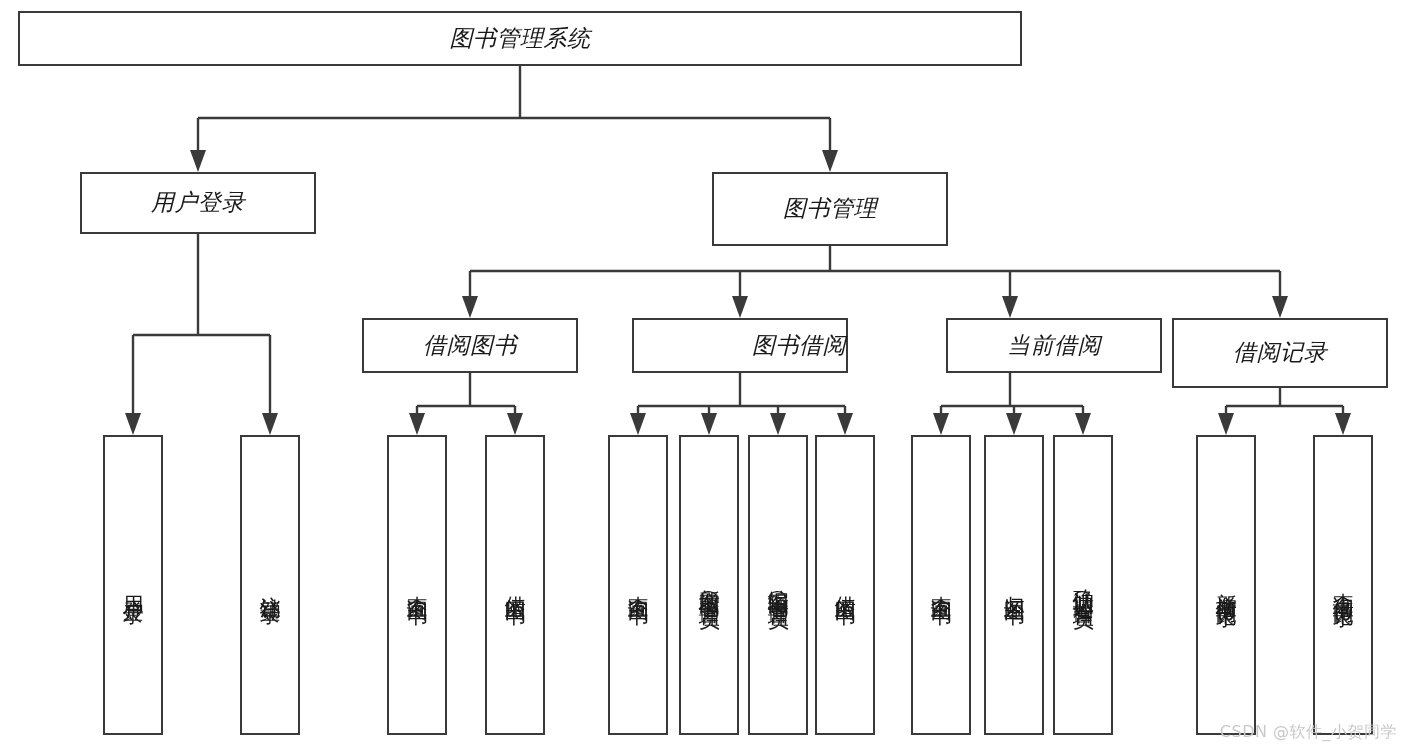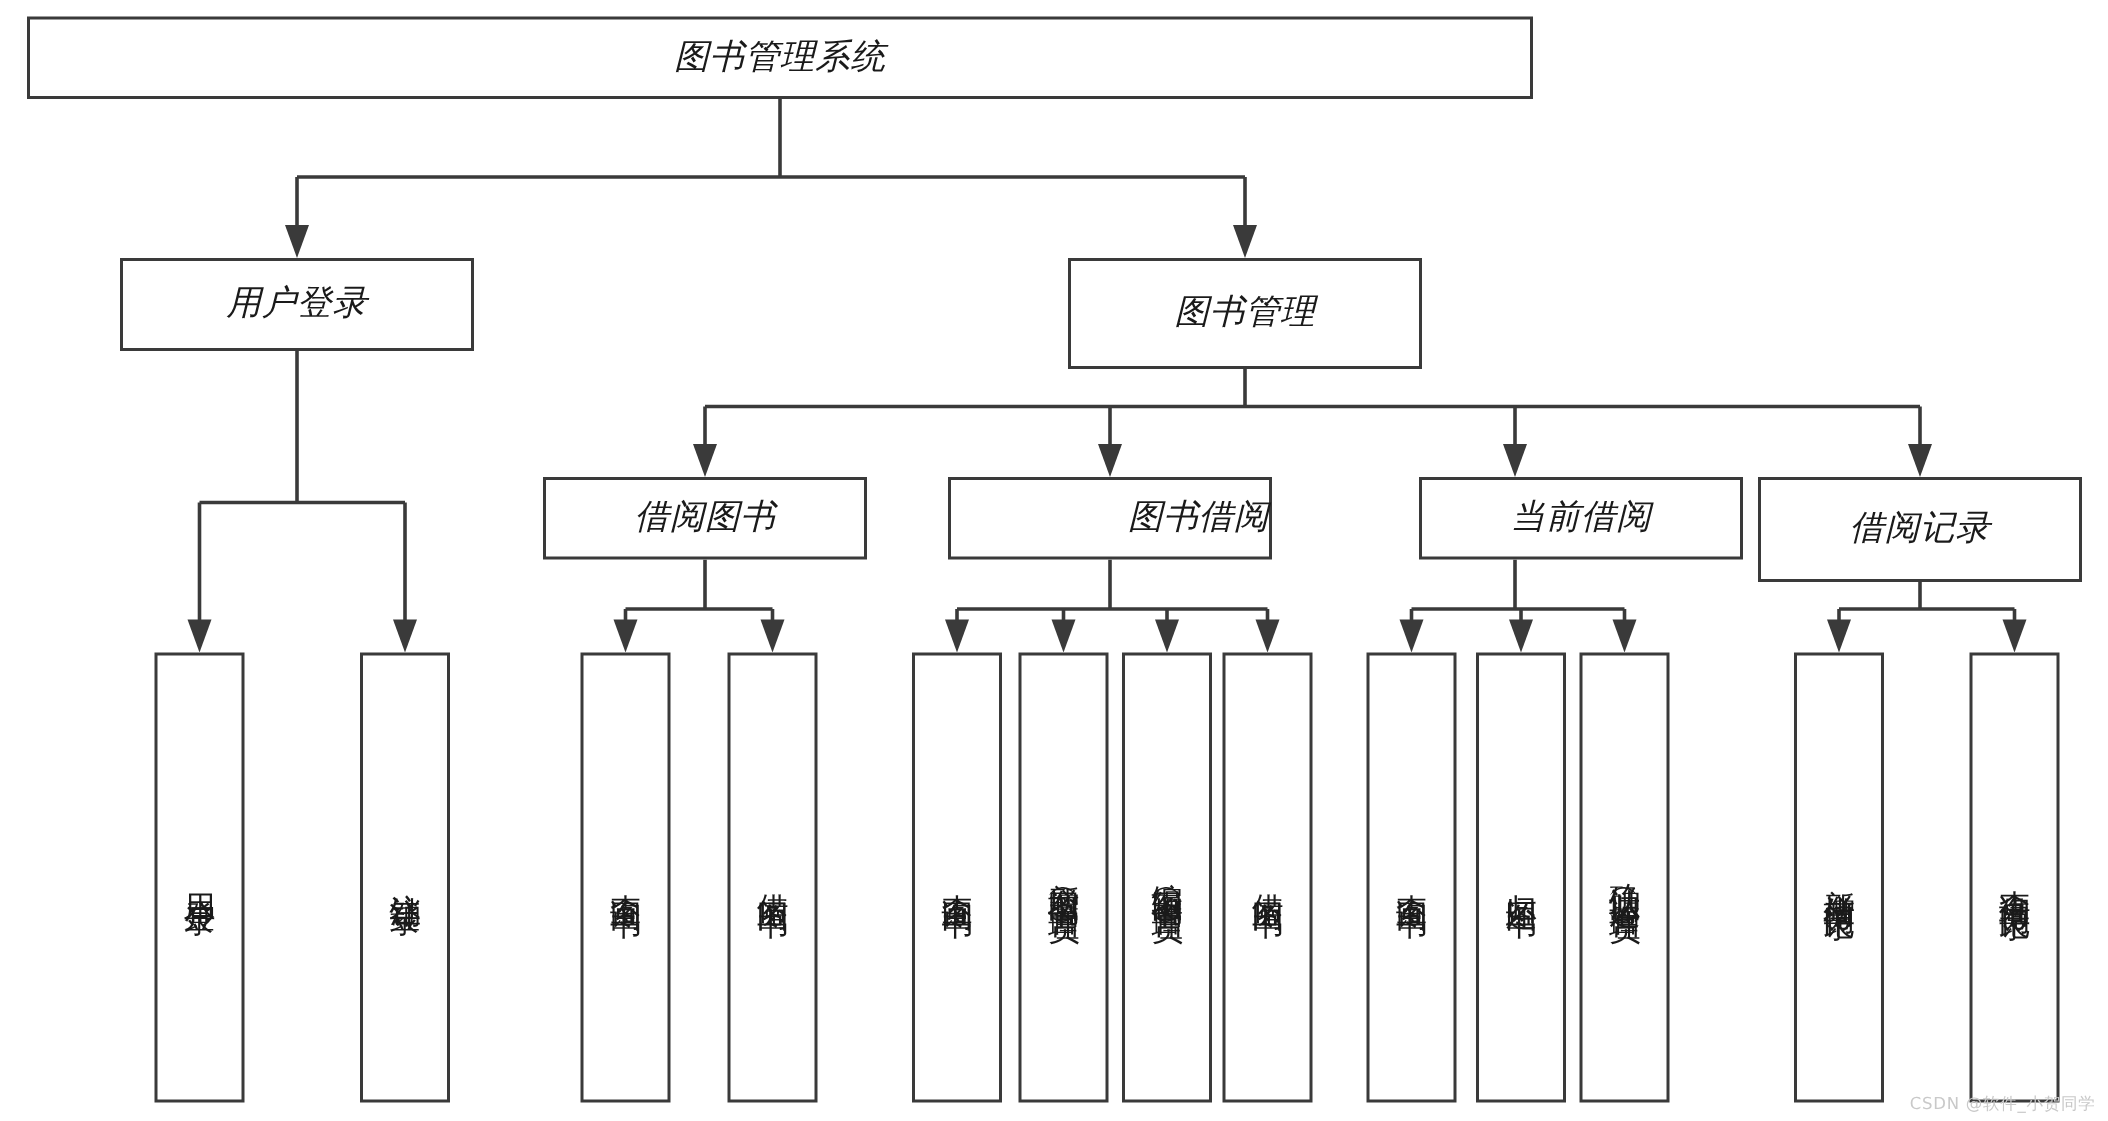--- a/index.html
+++ b/index.html
@@ -54,21 +54,21 @@
     left: 0;
     top: 0;
     width: 1405px;
     height: 747px;
     pointer-events: none;
   }
   .watermark {
     position: absolute;
     right: 8px;
     bottom: 4px;
-    font-size: 11px;
+    font-size: 16px;
     color: #c9c9c9;
     letter-spacing: 0.5px;
     white-space: nowrap;
   }
 </style>
 </head>
 <body>
 
 <div id="canvas">
 

